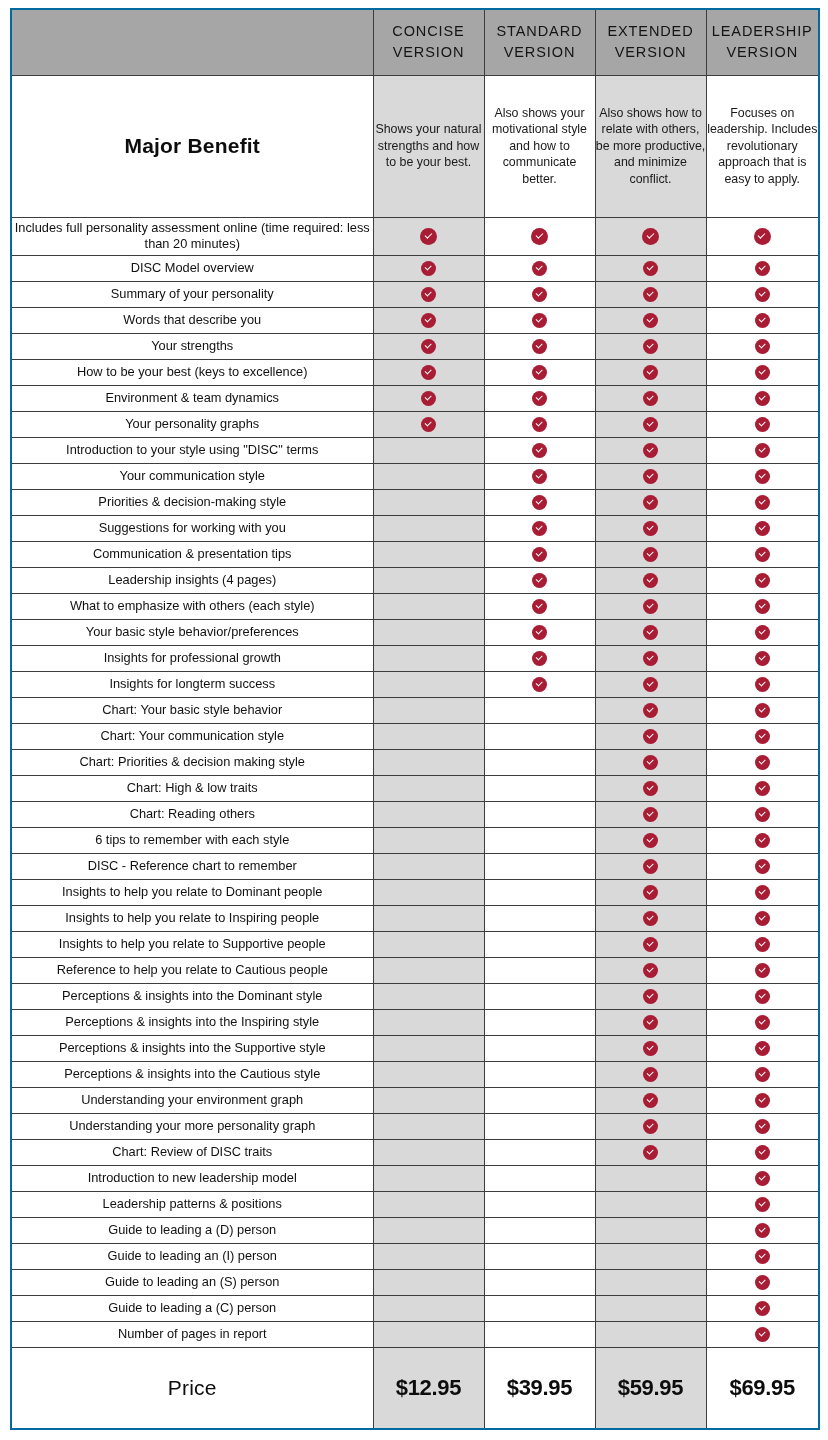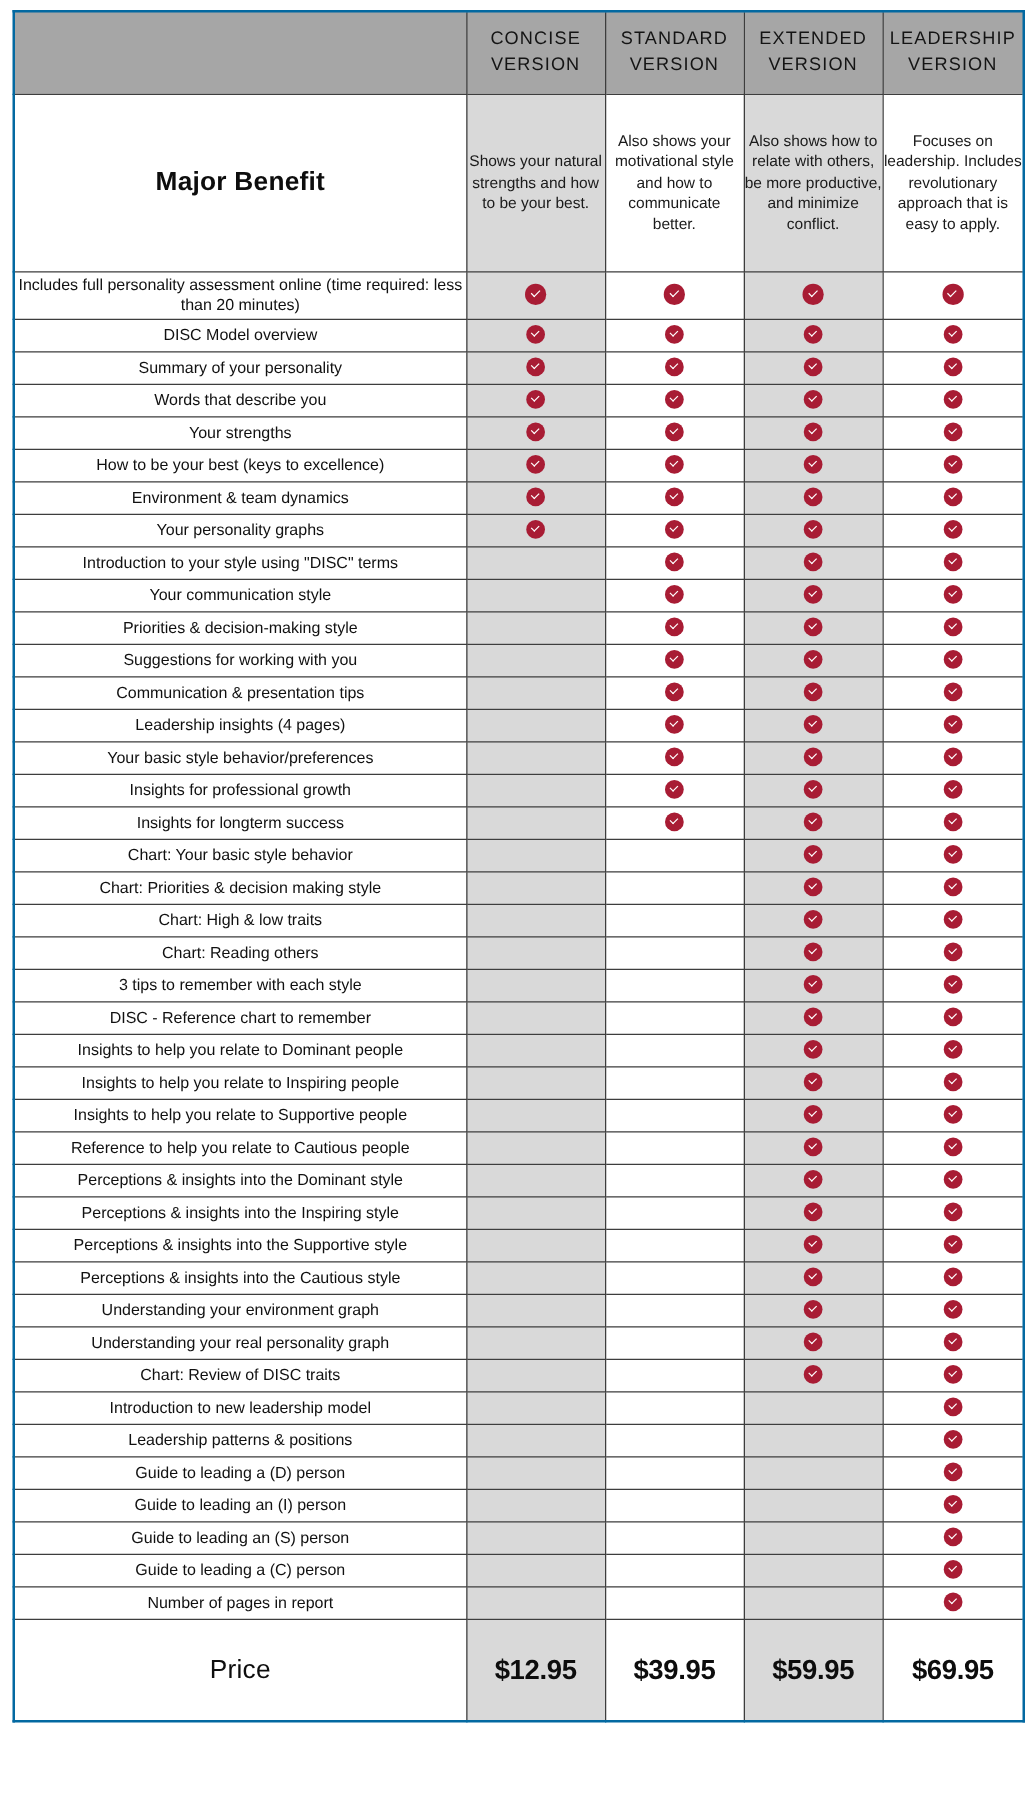--- a/index.html
+++ b/index.html
@@ -273,20 +273,27 @@
         <td class="plain"><span class="check-icon"></span></td>
       </tr>
       <tr class="feat-row">
         <td class="feat-label">Leadership insights (4 pages)</td>
         <td class="shade"></td>
         <td class="plain"><span class="check-icon"></span></td>
         <td class="shade"><span class="check-icon"></span></td>
         <td class="plain"><span class="check-icon"></span></td>
       </tr>
       <tr class="feat-row">
+        <td class="feat-label">What to emphasize with others (each style)</td>
+        <td class="shade"></td>
+        <td class="plain"><span class="check-icon"></span></td>
+        <td class="shade"><span class="check-icon"></span></td>
+        <td class="plain"><span class="check-icon"></span></td>
+      </tr>
+      <tr class="feat-row">
         <td class="feat-label">Your basic style behavior/preferences</td>
         <td class="shade"></td>
         <td class="plain"><span class="check-icon"></span></td>
         <td class="shade"><span class="check-icon"></span></td>
         <td class="plain"><span class="check-icon"></span></td>
       </tr>
       <tr class="feat-row">
         <td class="feat-label">Insights for professional growth</td>
         <td class="shade"></td>
         <td class="plain"><span class="check-icon"></span></td>
@@ -301,20 +308,27 @@
         <td class="plain"><span class="check-icon"></span></td>
       </tr>
       <tr class="feat-row">
         <td class="feat-label">Chart: Your basic style behavior</td>
         <td class="shade"></td>
         <td class="plain"></td>
         <td class="shade"><span class="check-icon"></span></td>
         <td class="plain"><span class="check-icon"></span></td>
       </tr>
       <tr class="feat-row">
+        <td class="feat-label">Chart: Your communication style</td>
+        <td class="shade"></td>
+        <td class="plain"></td>
+        <td class="shade"><span class="check-icon"></span></td>
+        <td class="plain"><span class="check-icon"></span></td>
+      </tr>
+      <tr class="feat-row">
         <td class="feat-label">Chart: Priorities &amp; decision making style</td>
         <td class="shade"></td>
         <td class="plain"></td>
         <td class="shade"><span class="check-icon"></span></td>
         <td class="plain"><span class="check-icon"></span></td>
       </tr>
       <tr class="feat-row">
         <td class="feat-label">Chart: High &amp; low traits</td>
         <td class="shade"></td>
         <td class="plain"></td>
@@ -322,21 +336,21 @@
         <td class="plain"><span class="check-icon"></span></td>
       </tr>
       <tr class="feat-row">
         <td class="feat-label">Chart: Reading others</td>
         <td class="shade"></td>
         <td class="plain"></td>
         <td class="shade"><span class="check-icon"></span></td>
         <td class="plain"><span class="check-icon"></span></td>
       </tr>
       <tr class="feat-row">
-        <td class="feat-label">3 tips to remember with each style</td>
+        <td class="feat-label">6 tips to remember with each style</td>
         <td class="shade"></td>
         <td class="plain"></td>
         <td class="shade"><span class="check-icon"></span></td>
         <td class="plain"><span class="check-icon"></span></td>
       </tr>
       <tr class="feat-row">
         <td class="feat-label">DISC - Reference chart to remember</td>
         <td class="shade"></td>
         <td class="plain"></td>
         <td class="shade"><span class="check-icon"></span></td>
@@ -399,21 +413,21 @@
         <td class="plain"><span class="check-icon"></span></td>
       </tr>
       <tr class="feat-row">
         <td class="feat-label">Understanding your environment graph</td>
         <td class="shade"></td>
         <td class="plain"></td>
         <td class="shade"><span class="check-icon"></span></td>
         <td class="plain"><span class="check-icon"></span></td>
       </tr>
       <tr class="feat-row">
-        <td class="feat-label">Understanding your real personality graph</td>
+        <td class="feat-label">Understanding your more personality graph</td>
         <td class="shade"></td>
         <td class="plain"></td>
         <td class="shade"><span class="check-icon"></span></td>
         <td class="plain"><span class="check-icon"></span></td>
       </tr>
       <tr class="feat-row">
         <td class="feat-label">Chart: Review of DISC traits</td>
         <td class="shade"></td>
         <td class="plain"></td>
         <td class="shade"><span class="check-icon"></span></td>

